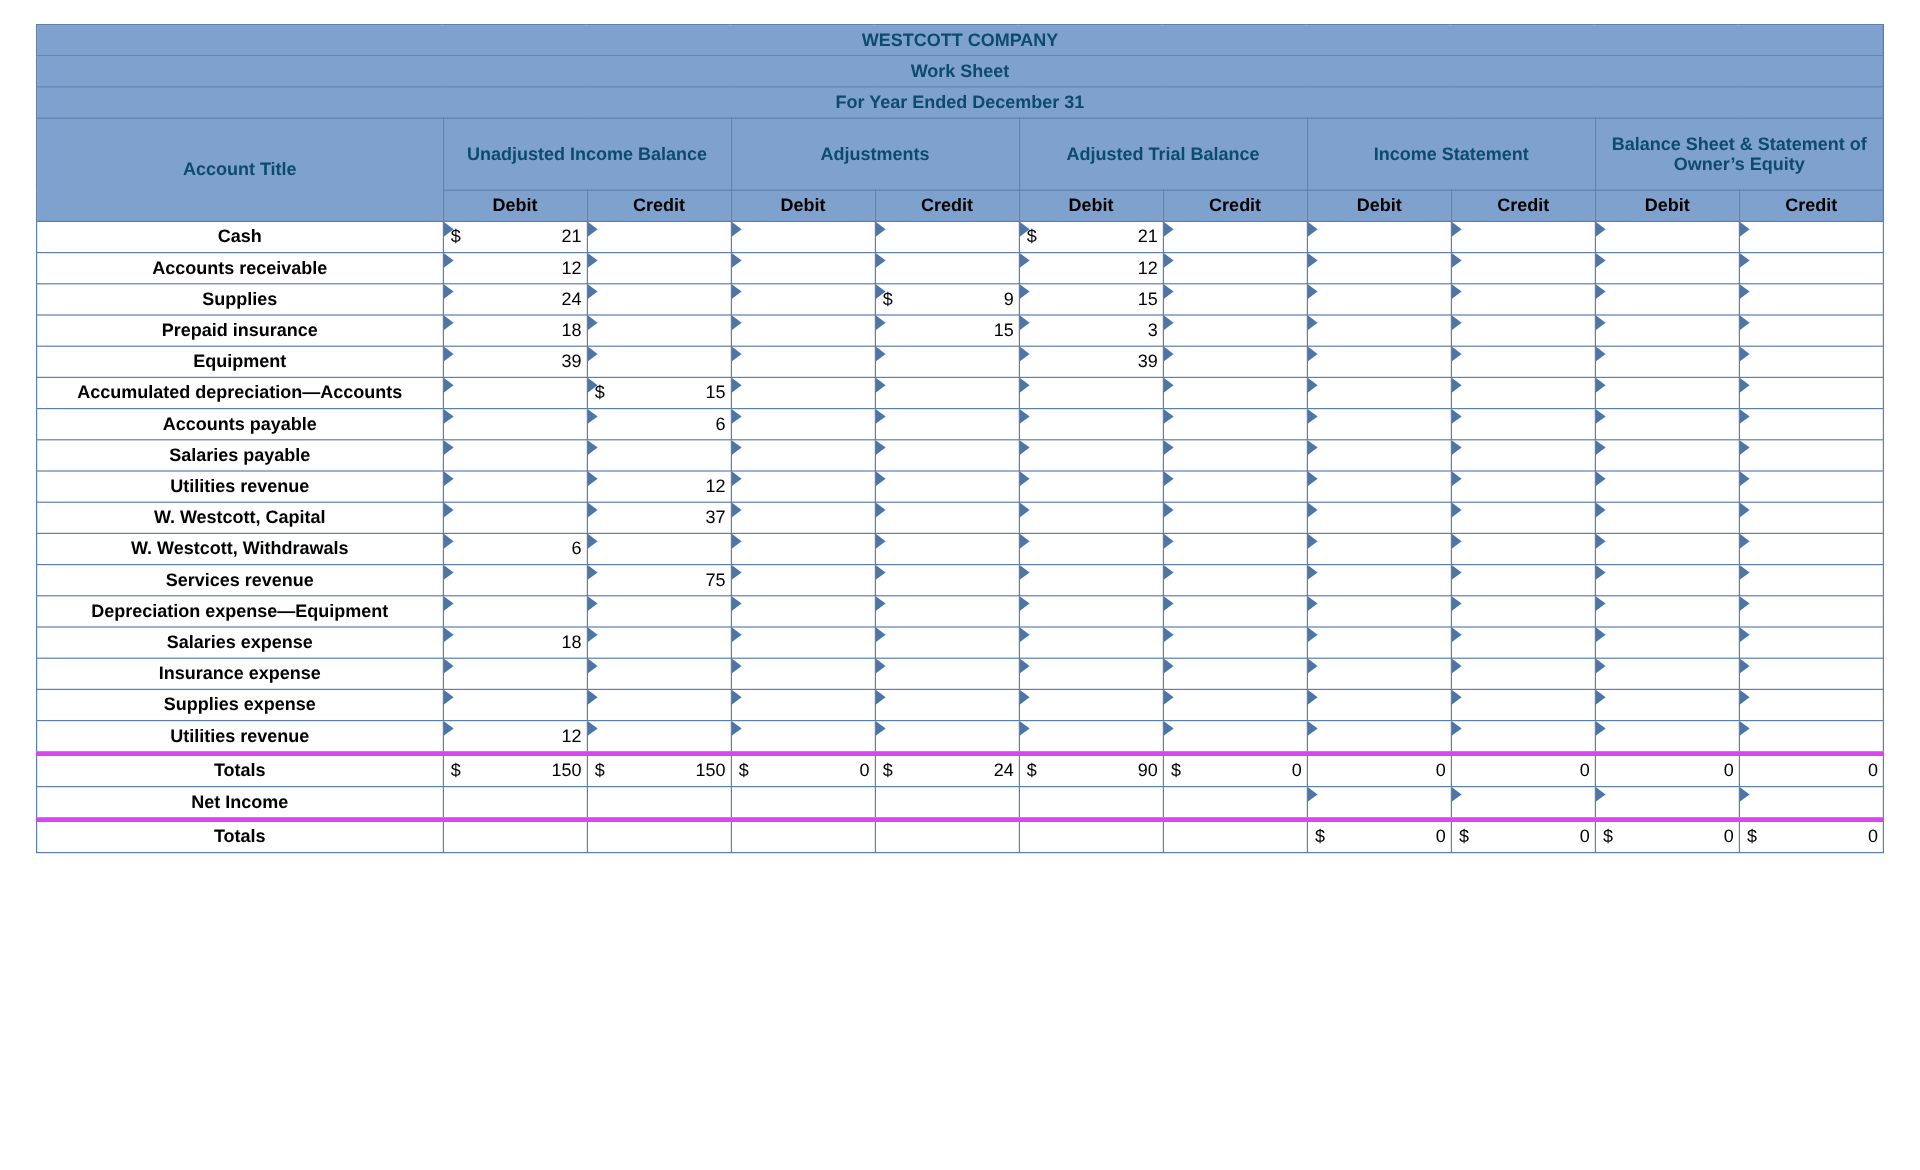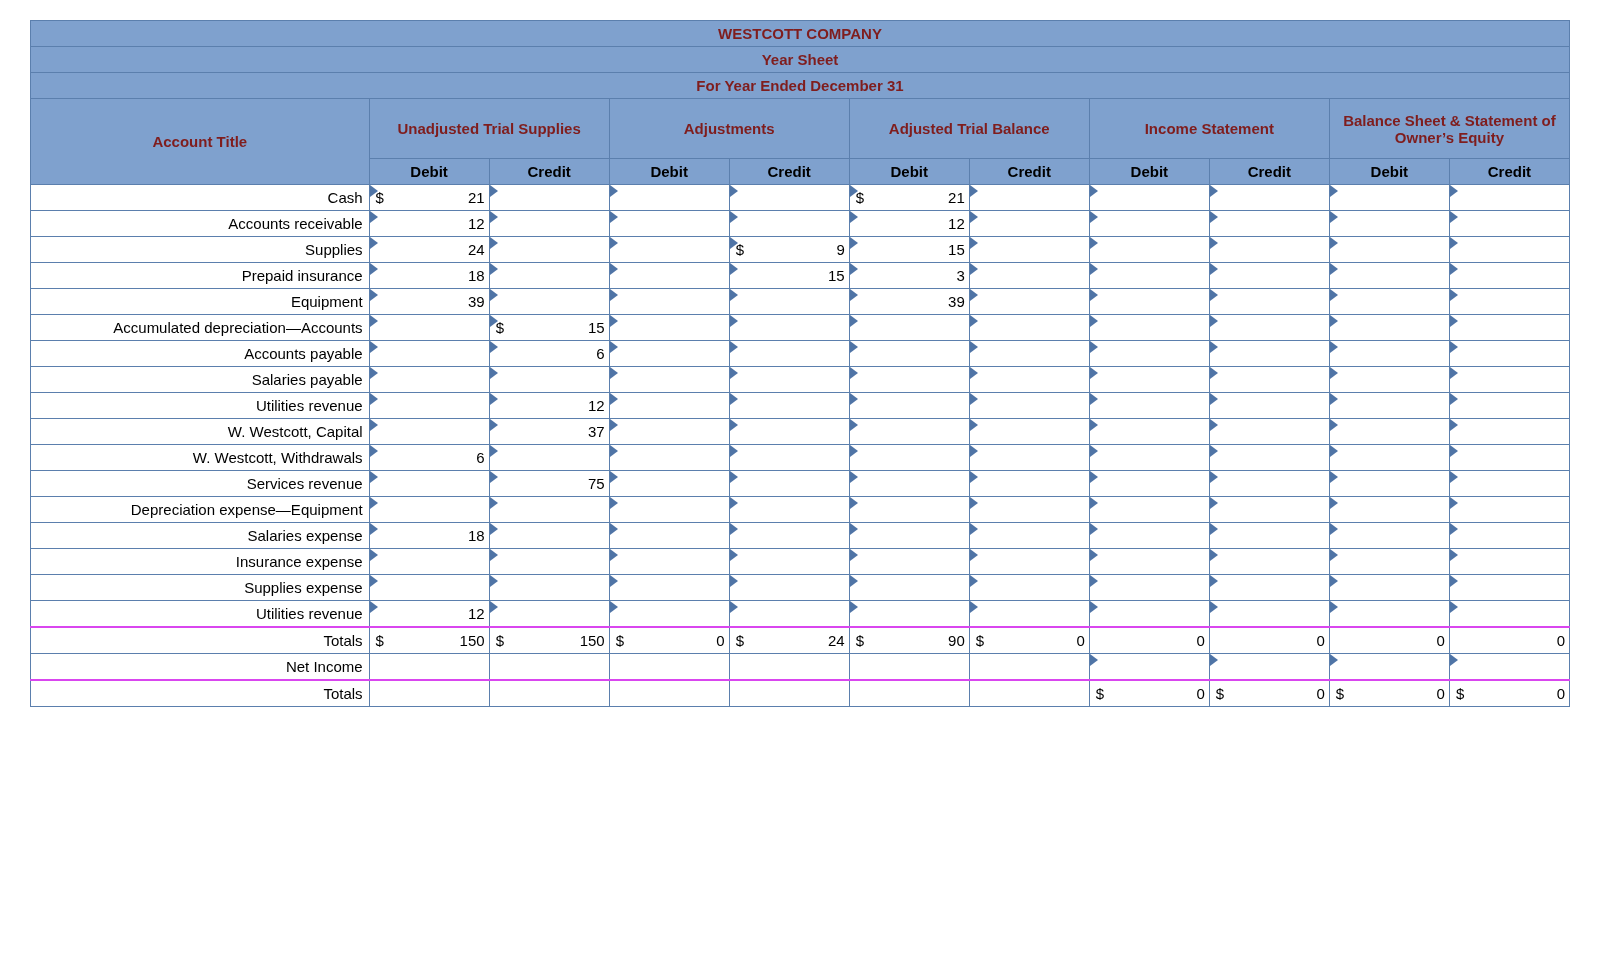--- a/index.html
+++ b/index.html
@@ -20,48 +20,48 @@
   th, td {
     border: 1px solid #5b7fad;
     padding: 4px 6px;
     height: 22px;
     box-sizing: border-box;
   }
   .hdr {
     background: #7fa1ce;
     text-align: center;
     font-weight: bold;
-    color: #7f1d1d;
+    color: #0c4a6e;
   }
   .hdr-tall { height: 60px; vertical-align: middle; }
   .sub {
     background: #7fa1ce;
     text-align: center;
     font-weight: bold;
     margin-top: 32px;
   }
-  td.acct { text-align: right; }
+  td.acct { text-align: center; font-weight: bold; }
   td.num  { text-align: right; padding-right: 4px; position: relative; }
   td.num .dollar {
     position: absolute;
     left: 6px;
   }
   
   td.num.inter::before {
     content: "";
     position: absolute;
     top: 0;
     left: 0;
     width: 0;
     height: 0;
     border-top: 6px solid transparent;
     border-bottom: 6px solid transparent;
     border-left: 8px solid #4f74a6;
   }
-  tr.totals td { border-top: 2px solid #d946ef; }
+  tr.totals td { border-top: 4px solid #d946ef; }
 </style>
 </head>
 <body>
 
 <table>
   <colgroup>
     <col class="account">
     <col class="nums">
       <col class="nums">
     <col class="nums">
@@ -71,28 +71,28 @@
     <col class="nums">
       <col class="nums">
     <col class="nums">
       <col class="nums">
   </colgroup>
   <thead>
     <tr>
         <th class="hdr" colspan="11">WESTCOTT COMPANY</th>
       </tr>
     <tr>
-        <th class="hdr" colspan="11">Year Sheet</th>
+        <th class="hdr" colspan="11">Work Sheet</th>
       </tr>
     <tr>
         <th class="hdr" colspan="11">For Year Ended December 31</th>
       </tr>
     <tr>
       <th class="hdr hdr-tall" rowspan="2">Account Title</th>
-      <th class="hdr hdr-tall" colspan="2">Unadjusted Trial Supplies</th>
+      <th class="hdr hdr-tall" colspan="2">Unadjusted Income Balance</th>
       <th class="hdr hdr-tall" colspan="2">Adjustments</th>
       <th class="hdr hdr-tall" colspan="2">Adjusted Trial Balance</th>
       <th class="hdr hdr-tall" colspan="2">Income Statement</th>
       <th class="hdr hdr-tall" colspan="2">Balance Sheet &amp; Statement of Owner’s Equity</th>
     </tr>
     <tr>
       <th class="sub">Debit</th>
       <th class="sub">Credit</th>
       <th class="sub">Debit</th>
       <th class="sub">Credit</th>

